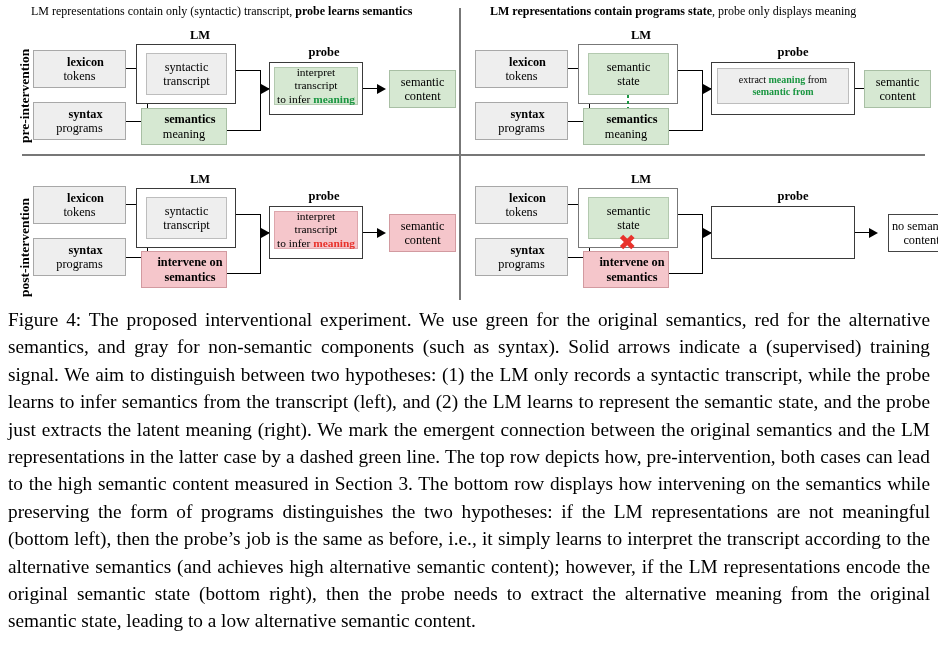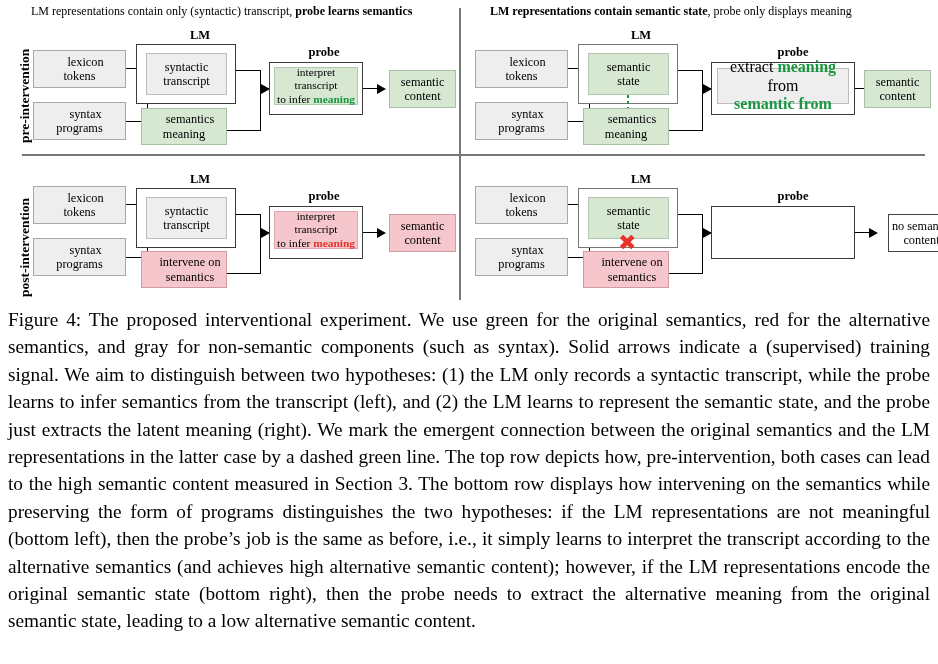--- a/index.html
+++ b/index.html
@@ -111,21 +111,21 @@
   .outer-gray { border-color: #777777; }
 
   .caplabel {
     position: absolute;
     font-weight: bold;
     font-size: 12.5px;
     white-space: nowrap;
     text-align: center;
   }
 
-  .bold { font-weight: normal; padding-left: 12px; }
+  .bold { font-weight: bold; padding-left: 12px; }
   .g { color: #1a9641; font-weight: bold; }
   .r { color: #e8322b; font-weight: bold; }
 
   
   .hline, .vline {
     position: absolute;
     background: #000000;
   }
   .hline { height: 1.4px; }
   .vline { width: 1.4px; }
@@ -226,21 +226,21 @@
 
   <div class="hline" style="left:363px; top:88px; width:17px;"></div>
   <div class="arrowhead" style="left:377px; top:84px;"></div>
 
   <div class="box green" style="left:389px; top:70px; width:67px; height:38px;">
     <span class="ln1">semantic</span>
     <span class="ln2">content</span>
   </div>
 
   <div class="quad-title" style="left:490px; top:4px;">
-    <b>LM representations contain semantic state</b><span>, probe only displays meaning</span>
+    <b>LM representations contain programs state</b><span>, probe only displays meaning</span>
   </div>
 
   <div class="box gray" style="left:475px; top:50px; width:93px; height:38px;">
     <span class="ln1 bold">lexicon</span>
     <span class="ln2">tokens</span>
   </div>
   <div class="box gray" style="left:475px; top:102px; width:93px; height:38px;">
     <span class="ln1 bold">syntax</span>
     <span class="ln2">programs</span>
   </div>
@@ -266,21 +266,21 @@
   </div>
 
   <div class="hline" style="left:678px; top:70px; width:25px;"></div>
   <div class="hline" style="left:669px; top:130px; width:34px;"></div>
   <div class="vline" style="left:702px; top:70px; height:61px;"></div>
   <div class="hline" style="left:702px; top:88px; width:15px;"></div>
   <div class="arrowhead" style="left:703px; top:84px;"></div>
 
   <div class="caplabel" style="left:755px; top:45px; width:76px;">probe</div>
   <div class="outer" style="left:711px; top:62px; width:144px; height:53px;"></div>
-  <div class="box grayfill" style="left:717px; top:68px; width:132px; height:36px; font-size:16px;">
+  <div class="box grayfill" style="left:717px; top:68px; width:132px; height:36px; font-size:10px;">
     <span class="ln1"><span>extract </span><span class="g">meaning</span><span> from</span></span>
     <span class="ln2 g">semantic from</span>
   </div>
 
   <div class="hline" style="left:855px; top:88px; width:17px;"></div>
   <div class="arrowhead" style="left:869px; top:84px;"></div>
 
   <div class="box green" style="left:864px; top:70px; width:67px; height:38px;">
     <span class="ln1">semantic</span>
     <span class="ln2">content</span>

